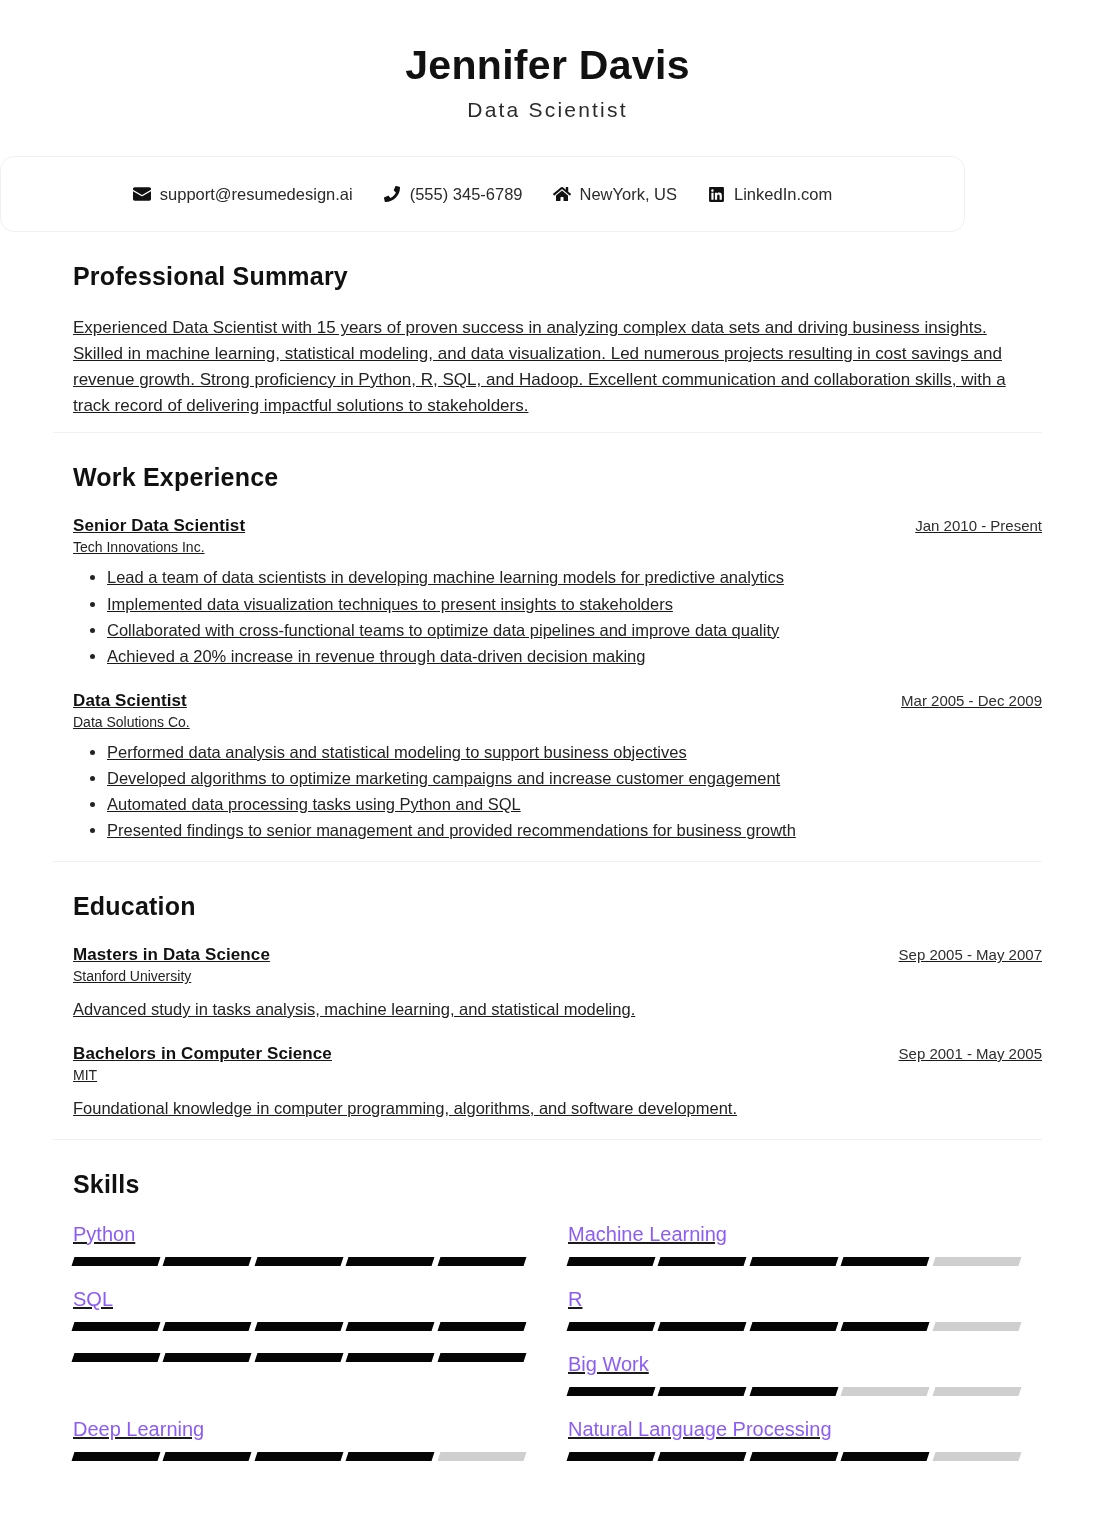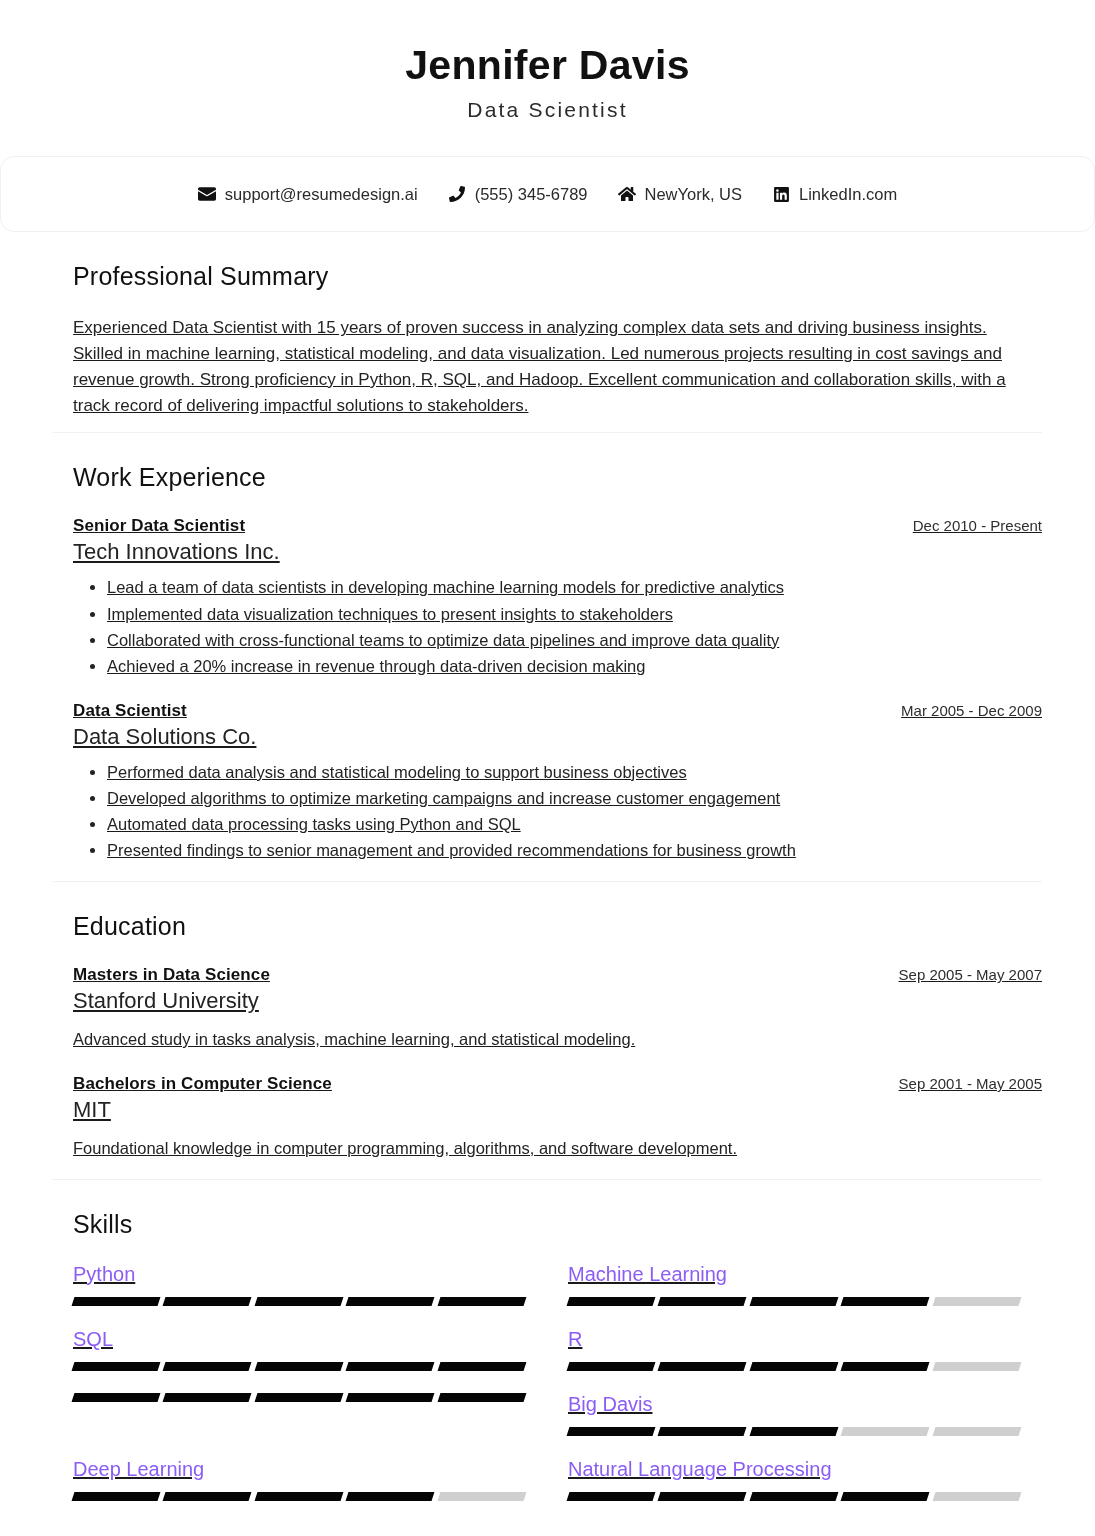--- a/index.html
+++ b/index.html
@@ -36,21 +36,21 @@
     margin-top: 9px;
     font-size: 21px;
     font-weight: 400;
     letter-spacing: 2.2px;
     color: #2b2b2b;
   }
 
   
   .contact-bar {
     margin: 8px 0 0 0;
-    width: 1095px;
+    width: 965px;
     border: 1px solid #f0f0f0;
     border-radius: 14px;
     background: #ffffff;
     height: 76px;
     display: flex;
     align-items: center;
     justify-content: center;
   }
   .contact-items {
     display: flex;
@@ -76,21 +76,21 @@
   .contact-item .ci-icon svg { display: block; }
 
   
   .body-wrap { padding: 0 53px; }
 
   .section { padding: 30px 0 14px 0; }
   .section + .section { border-top: 1px solid #f1f1f1; }
 
   .section-title {
     font-size: 25px;
-    font-weight: 400;
+    font-weight: 700;
     letter-spacing: 0.2px;
     color: #111111;
     margin: 0 0 24px 20px;
   }
 
   .section-inner { margin-left: 20px; margin-right: 0; text-decoration: underline; }
 
   .summary-text {
     font-size: 17px;
     line-height: 1.52;
@@ -116,21 +116,21 @@
   }
   .entry-dates {
     font-size: 15px;
     color: #2e2e2e;
     white-space: nowrap;
     text-align: right;
     flex-shrink: 0;
   }
   .entry-org {
     margin-top: 3px;
-    font-size: 22px;
+    font-size: 14px;
     color: #232323;
   }
   .entry-desc {
     margin-top: 14px;
     font-size: 16.5px;
     color: #232323;
     line-height: 1.45;
   }
   .entry-bullets {
     margin: 10px 0 0 0;
@@ -234,21 +234,21 @@
       </div>
     </div>
 
     <div class="section">
       <div class="section-title">Work Experience</div>
       <div class="section-inner">
 
         <div class="entry">
           <div class="entry-head">
             <span class="entry-role">Senior Data Scientist</span>
-            <span class="entry-dates">Dec 2010 - Present</span>
+            <span class="entry-dates">Jan 2010 - Present</span>
           </div>
           <div class="entry-org">Tech Innovations Inc.</div>
           <ul class="entry-bullets">
             <li>Lead a team of data scientists in developing machine learning models for predictive analytics</li>
             <li>Implemented data visualization techniques to present insights to stakeholders</li>
             <li>Collaborated with cross-functional teams to optimize data pipelines and improve data quality</li>
             <li>Achieved a 20% increase in revenue through data-driven decision making</li>
           </ul>
         </div>
 
@@ -341,21 +341,21 @@
             <div class="skill">
               <div class="skill-bar">
                 <span class="seg on"></span>
                 <span class="seg on"></span>
                 <span class="seg on"></span>
                 <span class="seg on"></span>
                 <span class="seg on"></span>
               </div>
             </div>
             <div class="skill">
-              <div class="skill-name">Big Davis</div>
+              <div class="skill-name">Big Work</div>
               <div class="skill-bar">
                 <span class="seg on"></span>
                 <span class="seg on"></span>
                 <span class="seg on"></span>
                 <span class="seg"></span>
                 <span class="seg"></span>
               </div>
             </div>
             <div class="skill">
               <div class="skill-name">Deep Learning</div>

